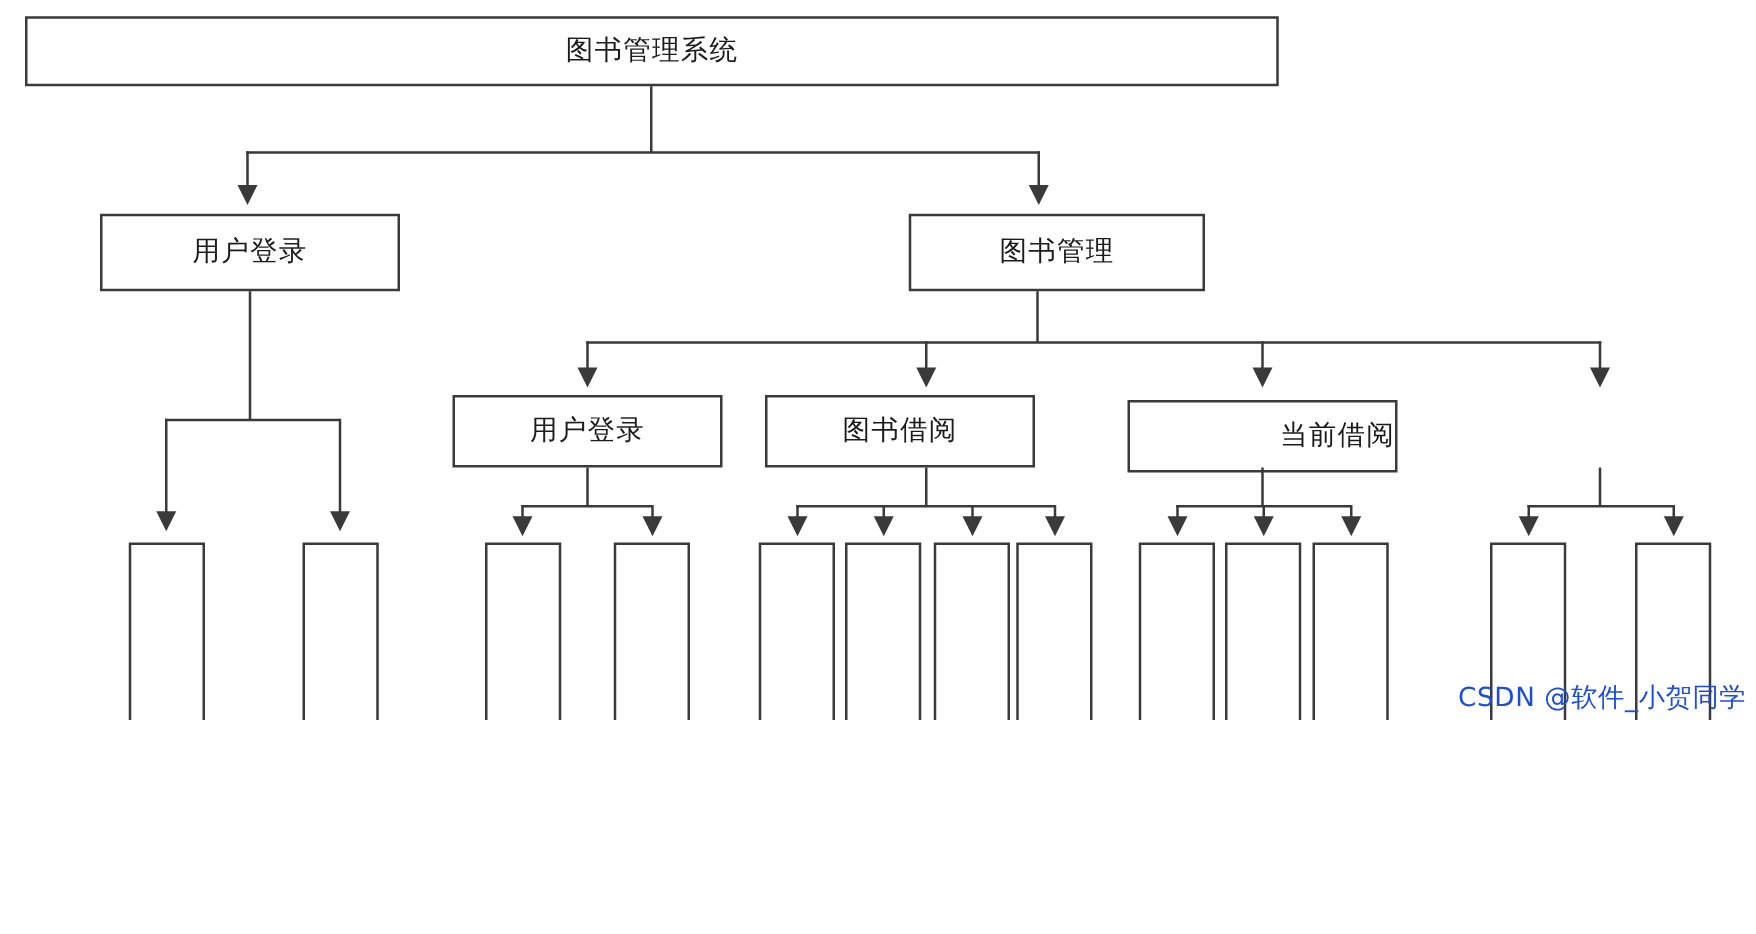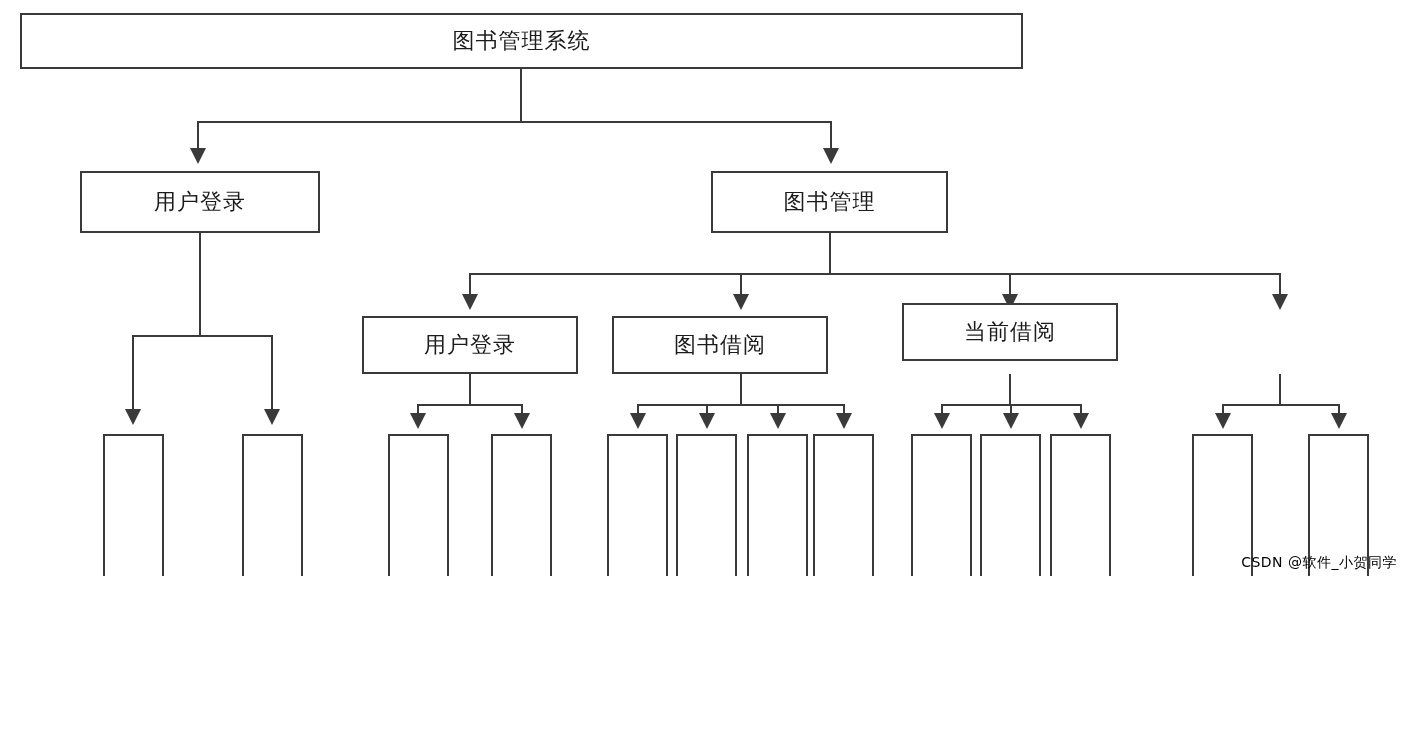--- a/index.html
+++ b/index.html
@@ -58,22 +58,22 @@
     width: 0;
     height: 0;
     border-left: 8px solid transparent;
     border-right: 8px solid transparent;
     border-top: 16px solid #3a3a3a;
   }
   .watermark {
     position: absolute;
     right: 8px;
     bottom: 4px;
-    font-size: 14px;
-    color: #000000;
+    font-size: 21px;
+    color: #1d4ed8;
     letter-spacing: 0.5px;
     white-space: nowrap;
   }
 </style>
 </head>
 <body>
 
 <div id="canvas">
 
   <div class="node horiz" style="left:20px; top:13px; width:1003px; height:56px;">
@@ -87,21 +87,21 @@
   <div class="conn v" style="left:197px; top:121px; height:28px;"></div>
   <div class="arrow" style="left:190px; top:148px;"></div>
 
   <div class="conn v" style="left:830px; top:121px; height:28px;"></div>
   <div class="arrow" style="left:823px; top:148px;"></div>
 
   <div class="node horiz" style="left:80px; top:171px; width:240px; height:62px;">
     <span class="label">用户登录</span>
   </div>
 
-  <div class="node horiz" style="left:711px; top:171px; width:237px; height:62px;">
+  <div class="node horiz" style="left:727px; top:171px; width:237px; height:62px;">
     <span class="label">图书管理</span>
   </div>
 
   <div class="conn v" style="left:199px; top:233px; height:103px;"></div>
   <div class="conn h" style="left:132px; top:335px; width:140px;"></div>
   <div class="conn v" style="left:132px; top:335px; height:75px;"></div>
   <div class="arrow" style="left:125px; top:409px;"></div>
   <div class="conn v" style="left:271px; top:335px; height:75px;"></div>
   <div class="arrow" style="left:264px; top:409px;"></div>
 
@@ -115,21 +115,21 @@
   <div class="arrow" style="left:1002px; top:294px;"></div>
   <div class="conn v" style="left:1279px; top:273px; height:22px;"></div>
   <div class="arrow" style="left:1272px; top:294px;"></div>
 
   <div class="node horiz" style="left:362px; top:316px; width:216px; height:58px;">
     <span class="label">用户登录</span>
   </div>
   <div class="node horiz" style="left:612px; top:316px; width:216px; height:58px;">
     <span class="label">图书借阅</span>
   </div>
-  <div class="node horiz" style="left:902px; top:303px; width:216px; height:58px;">
+  <div class="node horiz" style="left:902px; top:320px; width:216px; height:58px;justify-content:flex-end;">
     <span class="label">当前借阅</span>
   </div>
 
   <div class="conn v" style="left:469px; top:374px; height:31px;"></div>
   <div class="conn h" style="left:417px; top:404px; width:105px;"></div>
   <div class="conn v" style="left:417px; top:404px; height:10px;"></div>
   <div class="arrow" style="left:410px; top:413px;"></div>
   <div class="conn v" style="left:521px; top:404px; height:10px;"></div>
   <div class="arrow" style="left:514px; top:413px;"></div>
 

